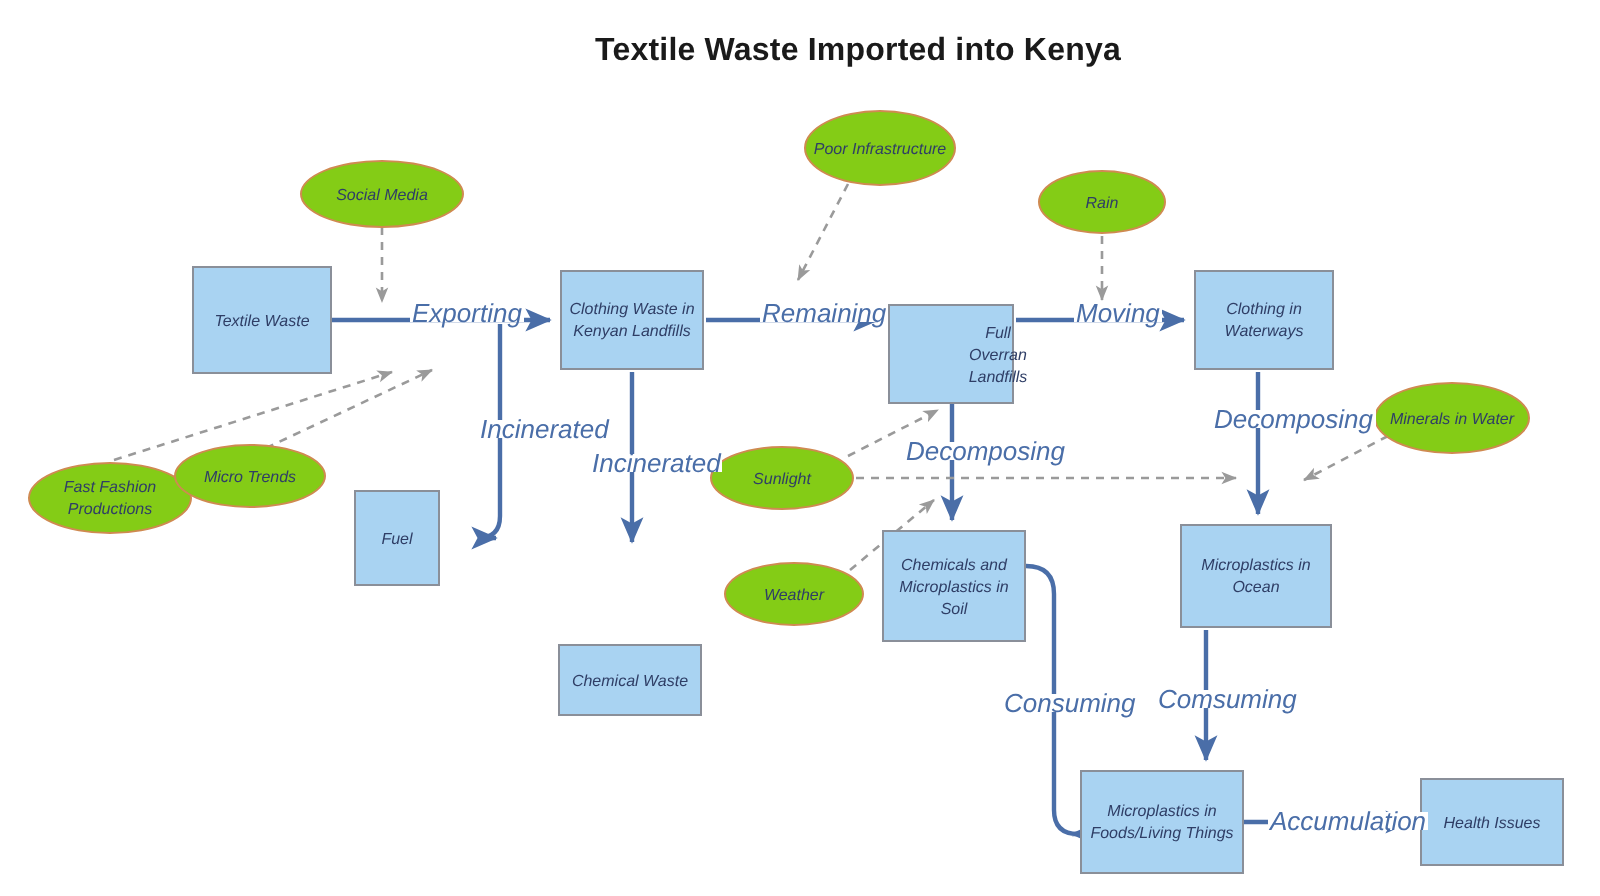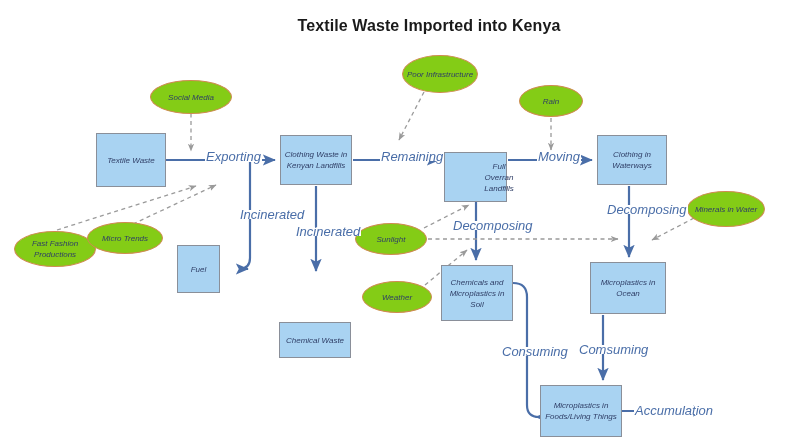--- a/index.html
+++ b/index.html
@@ -159,20 +159,23 @@
     </div>
   <div class="node box" style="left:597px;top:135px;width:70px;height:50px;">
       <span>Clothing in Waterways</span>
     </div>
   <div class="node box" style="left:590px;top:262px;width:76px;height:52px;">
       <span>Microplastics in Ocean</span>
     </div>
   <div class="node box" style="left:540px;top:385px;width:82px;height:52px;">
       <span>Microplastics in Foods/Living Things</span>
     </div>
+  <div class="node box" style="left:710px;top:389px;width:72px;height:44px;">
+      <span>Health Issues</span>
+    </div>
 
   <div class="edge-label" style="left:205px;top:152px;">Exporting</div>
   <div class="edge-label" style="left:239px;top:210px;">Incinerated</div>
   <div class="edge-label" style="left:295px;top:227px;">Incinerated</div>
   <div class="edge-label" style="left:380px;top:152px;">Remaining</div>
   <div class="edge-label" style="left:452px;top:221px;">Decomposing</div>
   <div class="edge-label" style="left:537px;top:152px;">Moving</div>
   <div class="edge-label" style="left:606px;top:205px;">Decomposing</div>
   <div class="edge-label" style="left:501px;top:347px;">Consuming</div>
   <div class="edge-label" style="left:578px;top:345px;">Comsuming</div>

